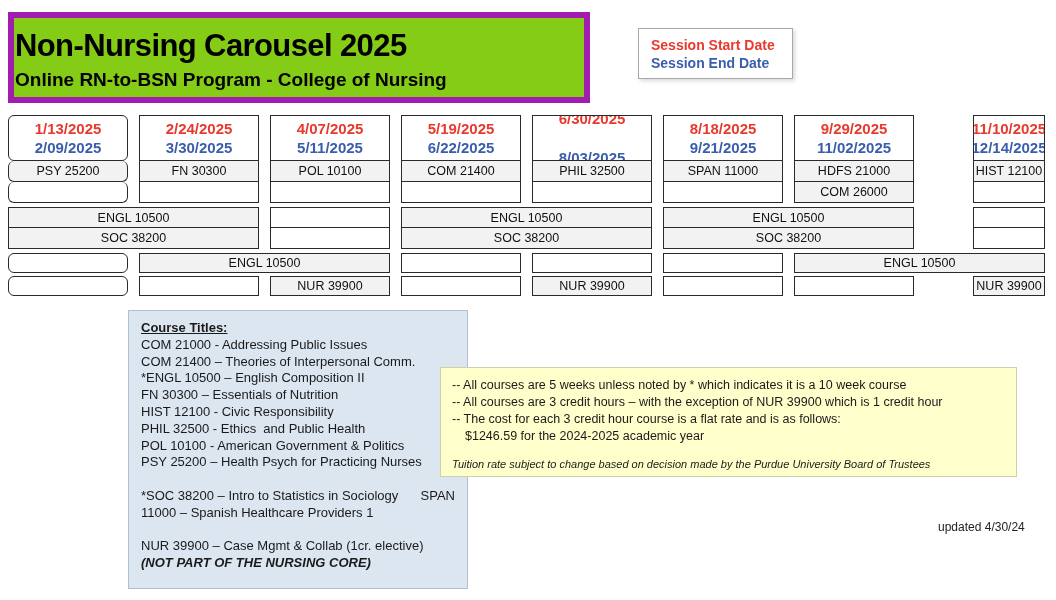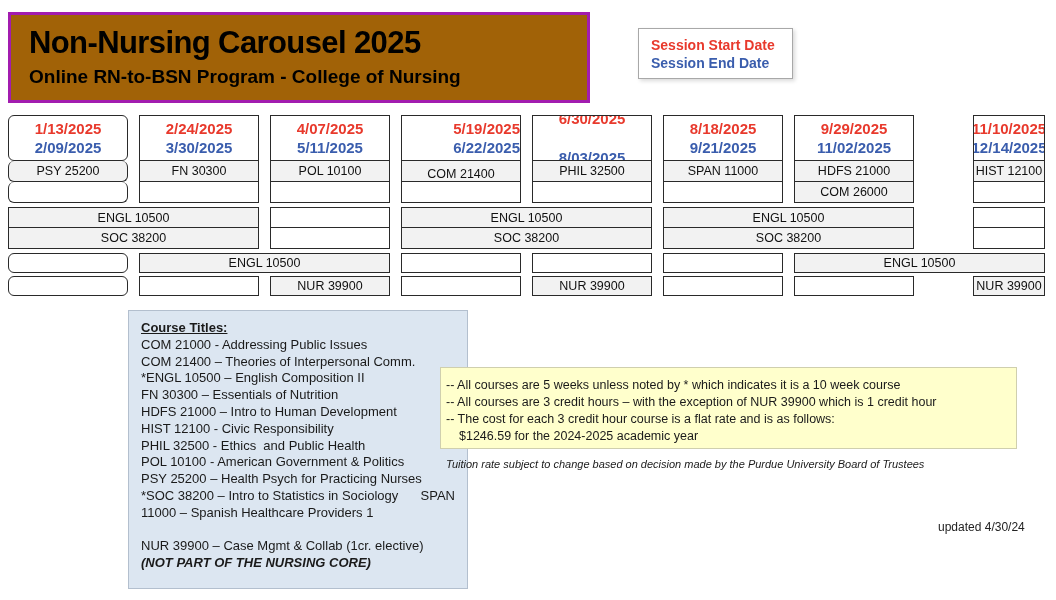--- a/index.html
+++ b/index.html
@@ -11,23 +11,23 @@
     background: #ffffff;
     font-family: "Liberation Sans", sans-serif;
     color: #1a1a1a;
     overflow: hidden;
   }
 
   
   .title-box {
     position: absolute; left: 8px; top: 12px;
     width: 582px; height: 91px;
-    border: 3px solid #a21caf;
-    background: #a16207;
-    padding: 10px 0 0 18px;
+    border: 6px solid #a21caf;
+    background: #84cc16;
+    padding: 10px 0 0 1px;
   }
   .page-title {
     font-size: 31px; font-weight: 900; letter-spacing: -0.6px;
     color: #000;
   }
   .page-subtitle {
     margin-top: 5px;
     font-size: 19px; font-weight: 700; color: #000;
   }
 
@@ -57,21 +57,21 @@
     display: flex; align-items: center; justify-content: center;
     font-size: 12.5px; color: #111;
     overflow: hidden; white-space: nowrap;
   }
   .fill { background: var(--table-fill); }
   .hd { flex-direction: column; font-weight: 700; font-size: 15px; line-height: 19px; }
   .hd .start { color: var(--session-start); }
   .hd .end   { color: var(--session-end); }
 
   .c1 { grid-column: 1; border-radius: 6px; }  .c2 { grid-column: 3; }  .c3 { grid-column: 5; }
-  .c4 { grid-column: 7; align-items: flex-end; }  .c5 { grid-column: 9; gap: 20px; }  .c6 { grid-column: 11; }
+  .c4 { grid-column: 7; }  .c5 { grid-column: 9; gap: 20px; }  .c6 { grid-column: 11; }
   .c7 { grid-column: 13; } .c8 { grid-column: 15; margin-left: 48px; }
   .s12 { grid-column: 1 / 4; }  .s23 { grid-column: 3 / 6; }
   .s45 { grid-column: 7 / 10; } .s67 { grid-column: 11 / 14; }
   .s78 { grid-column: 13 / 16; }
 
   .rh { grid-row: 1; }
   .r1 { grid-row: 2; border-top: none; }
   .r2 { grid-row: 3; border-top: none; }
   .r3 { grid-row: 5; }
   .r4 { grid-row: 6; border-top: none; }
@@ -83,31 +83,31 @@
     position: absolute; left: 128px; top: 310px;
     width: 340px; height: 279px;
     background: var(--course-titles-fill);
     border: 1px solid #b3bfce;
     padding: 9px 12px 0 12px;
     font-size: 13px; line-height: 16.8px;
     z-index: 1;
   }
   .ct-heading { font-weight: 700; text-decoration: underline; }
   .ct-line { white-space: pre-wrap; }
-  .ct-soc { display: flex; justify-content: space-between; }
+  .ct-soc { display: flex; justify-content: space-between; margin-top: 17px; }
   .ct-nur { margin-top: 15px; line-height: 17px; }
   .bi { font-weight: 700; font-style: italic; }
 
   
   .notes {
     position: absolute; left: 440px; top: 367px;
-    width: 577px; height: 82px;
+    width: 577px; height: 110px;
     background: var(--notes-fill);
     border: 1px solid #cfcfae;
-    padding: 9px 0 0 5px;
+    padding: 9px 0 0 11px;
     font-size: 12.5px; line-height: 17px;
     z-index: 2;
   }
   .note-indent { padding-left: 13px; }
   .disclaimer { margin-top: 11px; font-style: italic; font-size: 11px; }
 
   
   .updated {
     position: absolute; left: 938px; top: 520px;
     font-size: 12px; color: #222; text-align: center;
@@ -209,21 +209,20 @@
     <div class="cell c7 r6"></div>
     <div class="cell fill c8 r6">NUR 39900</div>
   </div>
 
   <div class="course-titles">
     <div class="ct-heading">Course Titles:</div>
     <div class="ct-line">COM 21000 - Addressing Public Issues</div>
     <div class="ct-line">COM 21400 – Theories of Interpersonal Comm.</div>
     <div class="ct-line">*ENGL 10500 – English Composition II</div>
     <div class="ct-line">FN 30300 – Essentials of Nutrition</div>
-    <div class="ct-line">HDFS 21000 – Intro to Human Development</div>
     <div class="ct-line">HIST 12100 - Civic Responsibility</div>
     <div class="ct-line">PHIL 32500 - Ethics  and Public Health</div>
     <div class="ct-line">POL 10100 - American Government &amp; Politics</div>
     <div class="ct-line">PSY 25200 – Health Psych for Practicing Nurses</div>
     <div class="ct-line ct-soc">
       <span>*SOC 38200 – Intro to Statistics in Sociology</span>
       <span>SPAN</span>
     </div>
     <div class="ct-line">11000 – Spanish Healthcare Providers 1</div>
     <p class="ct-nur">

